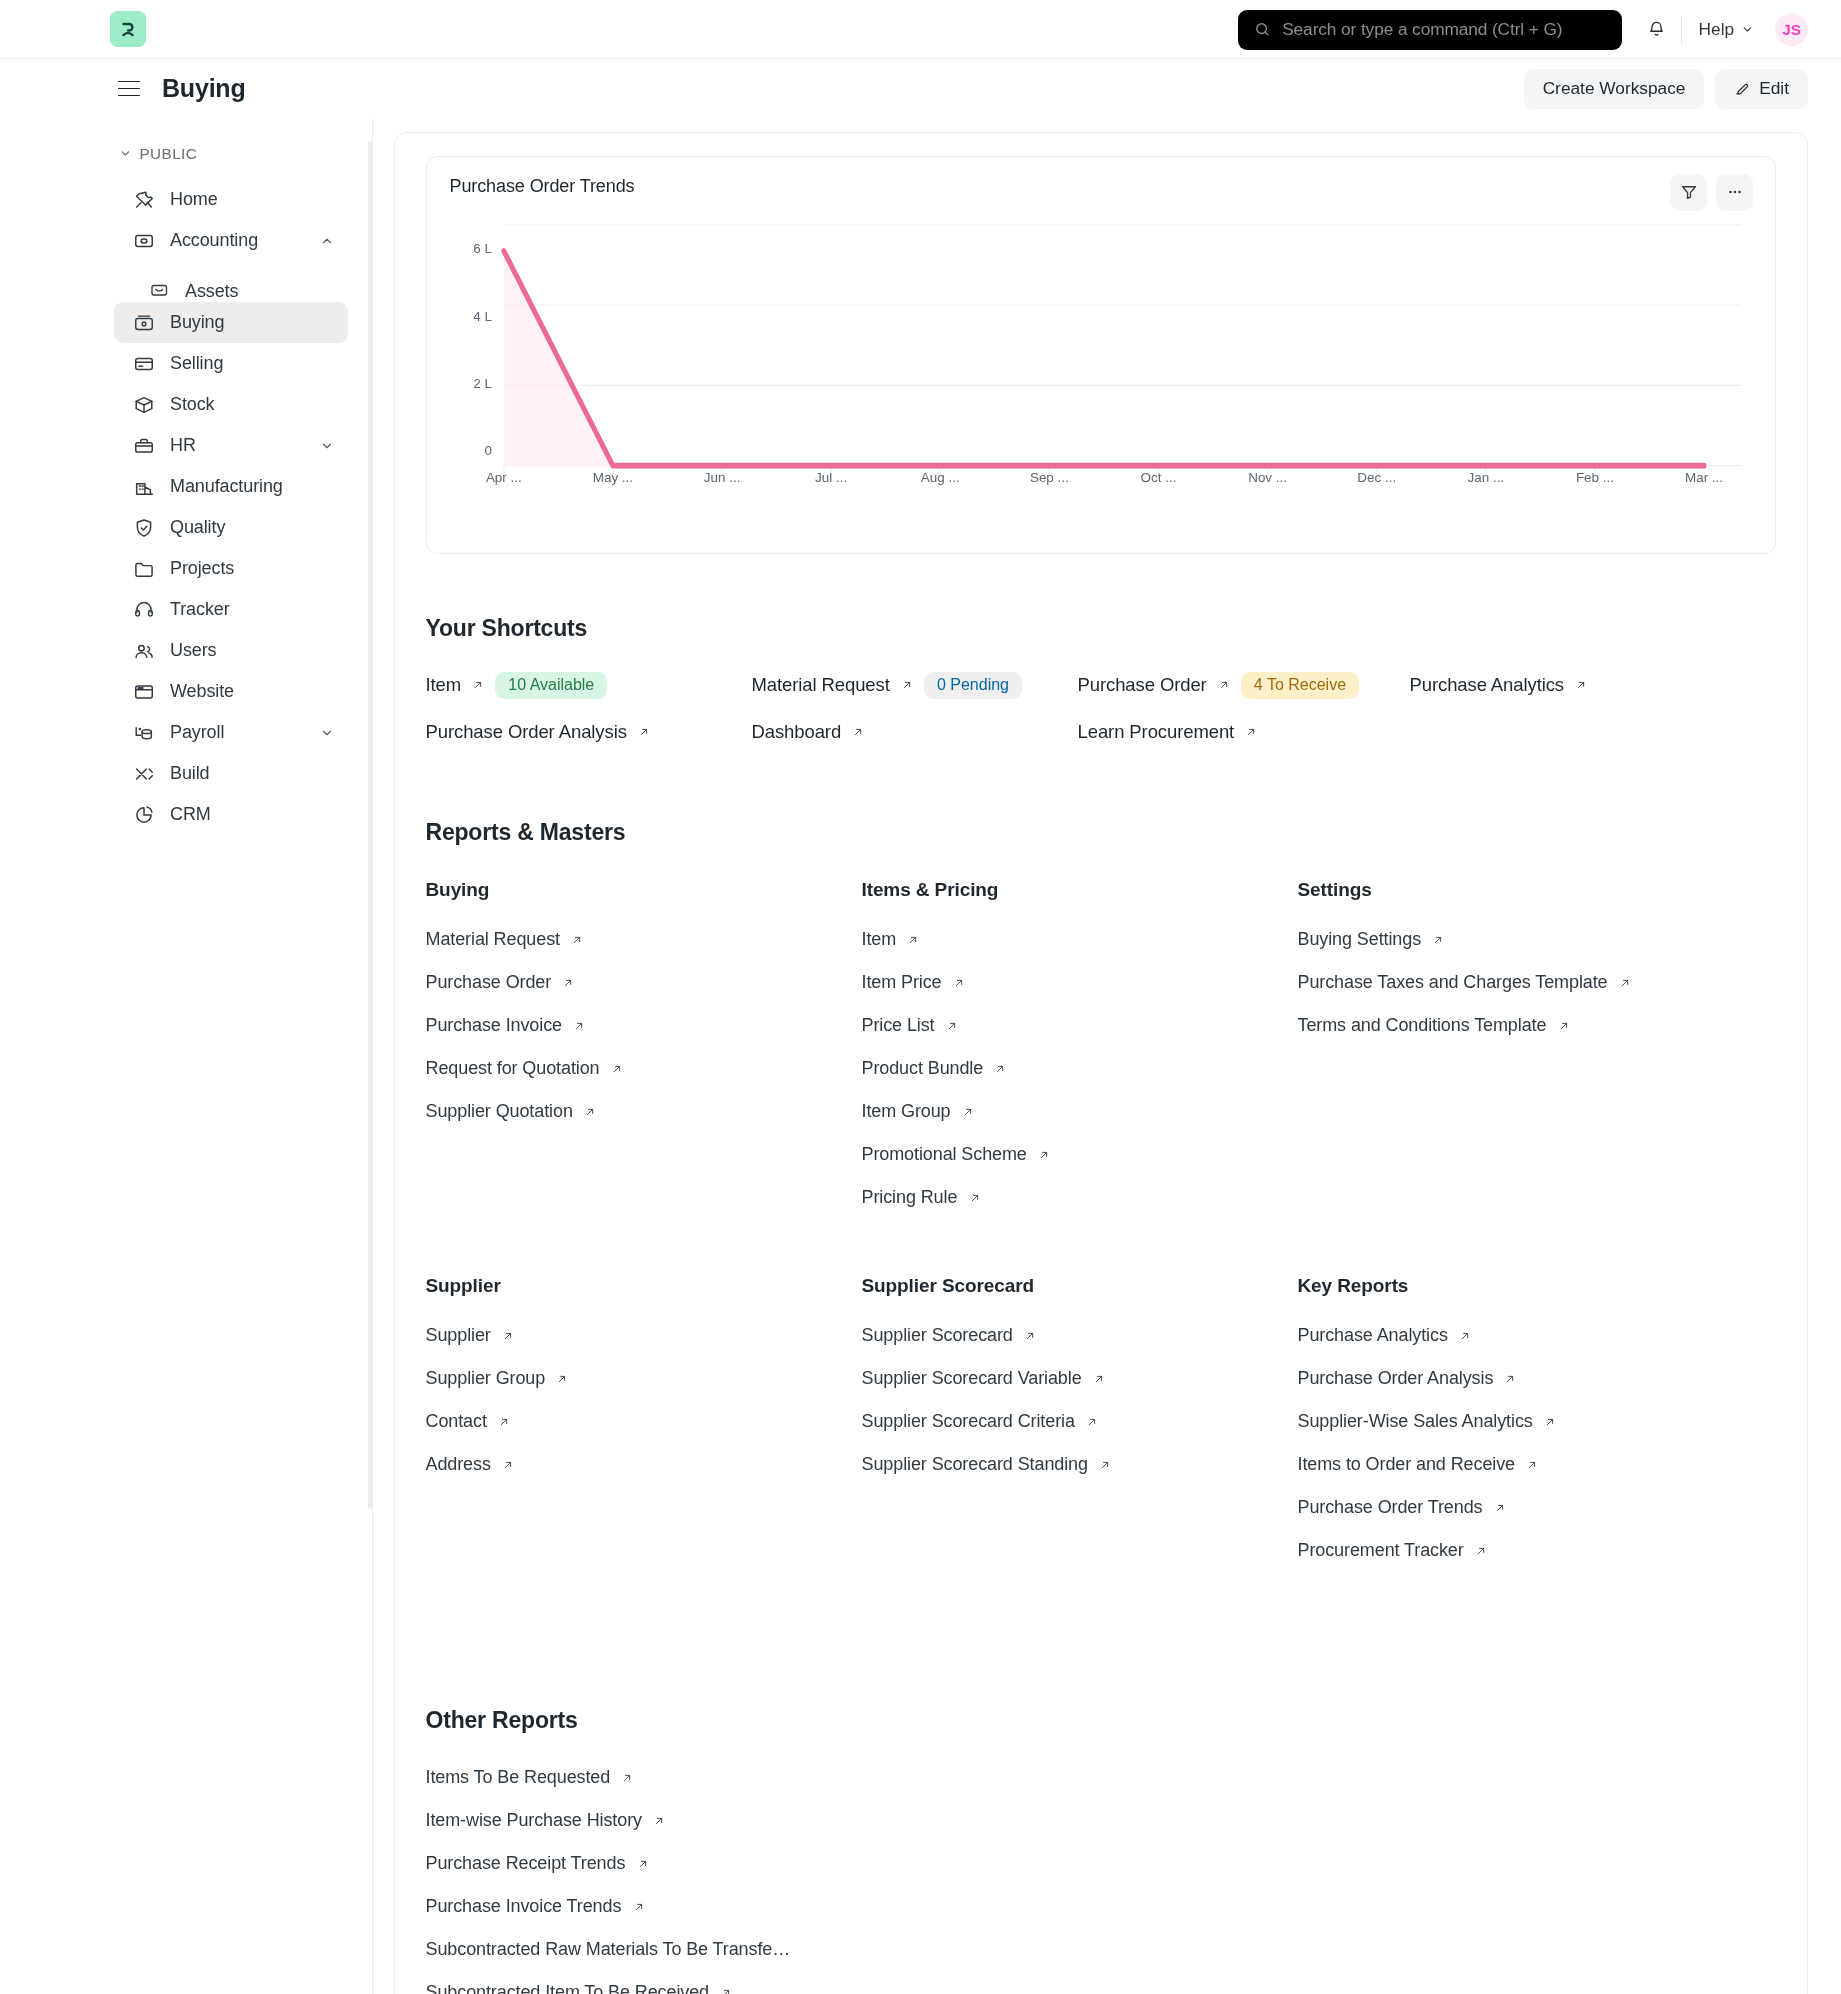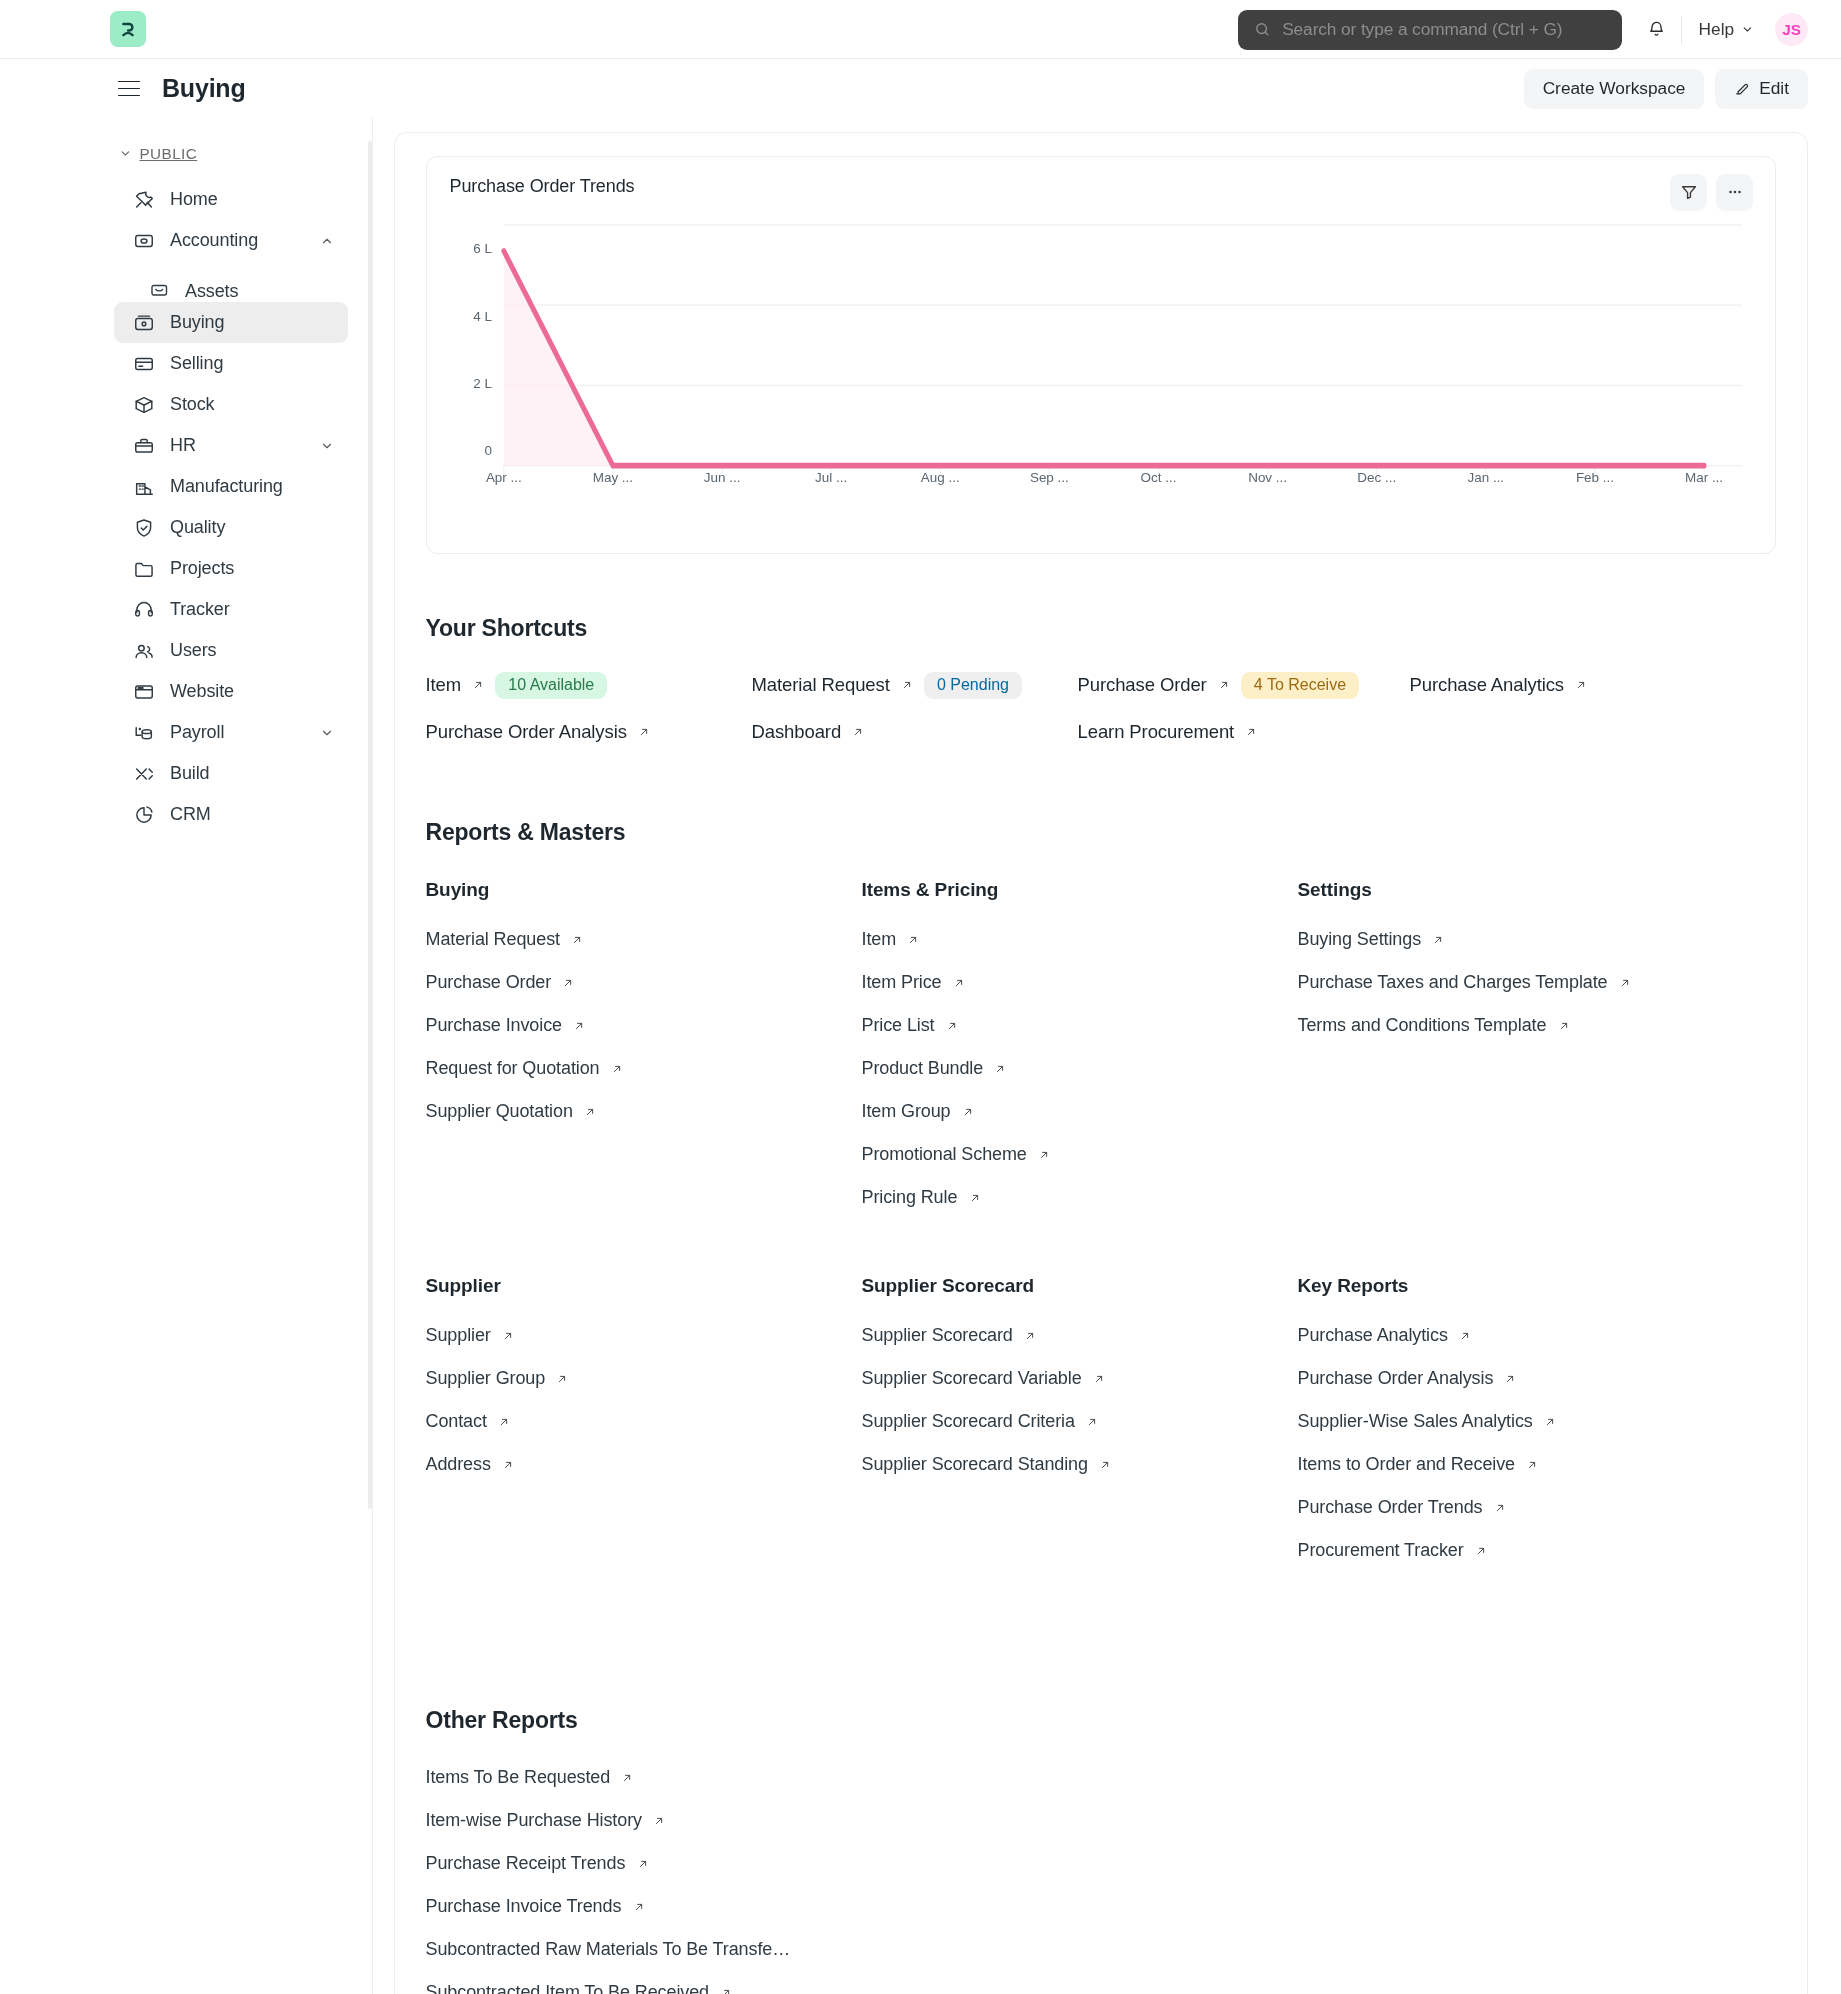--- a/index.html
+++ b/index.html
@@ -24,21 +24,21 @@
     background: #9cecc8; border-radius: 7.7px;
     display: flex; align-items: center; justify-content: center;
   }
   .logo svg { display: block; }
   .nav-right {
     position: absolute; right: 33px; top: 0; height: 59px;
     display: flex; align-items: center; gap: 0;
   }
   .searchbox {
     width: 384px; height: 40px;
-    background: #404040; border-radius: 9px;
+    background: #000000; border-radius: 9px;
     display: flex; align-items: center; padding: 0 16.6px;
     gap: 11.5px; cursor: text;
   }
   .searchbox .ph { color: #8d8d8d; font-size: 17.3px; letter-spacing: -0.1px; }
   .bell-wrap {
     width: 49px; height: 59px; display: flex;
     align-items: center; justify-content: center; margin-left: 10.2px;
   }
   .vdiv { width: 1.3px; height: 28px; background: #e6e6e6; }
   .help {
@@ -76,21 +76,21 @@
 
   
   .sidebar {
     width: 373px; flex: 0 0 373px; padding-top: 24px;
     border-right: 1.3px solid #ededed; position: relative;
   }
   .sb-scroll { position: absolute; right: 0; top: 23px; width: 4.5px; height: 1368px; background: #ededed; border-radius: 2.6px; }
   .sb-section {
     display: flex; align-items: center; gap: 7.7px;
     padding: 0 0 0 119px; height: 23px; color: #6c6c6c;
-    font-size: 15.3px; letter-spacing: 0.4px; cursor: pointer; text-decoration: underline;
+    font-size: 15.3px; letter-spacing: 0.4px; cursor: pointer;
   }
   .sb-list { margin-top: 14px; }
   .sb-item {
     display: flex; align-items: center; height: 41px;
     margin: 0 24px 0 114px; padding-left: 18px; border-radius: 9px;
     cursor: pointer; position: relative;
   }
   .sb-item.active { background: #ededed; }
   .sb-item.child { padding-left: 33px; align-items: flex-end; }
   .sb-ico { width: 24px; height: 24px; flex: 0 0 24px; display: flex; align-items: center; justify-content: center; }

